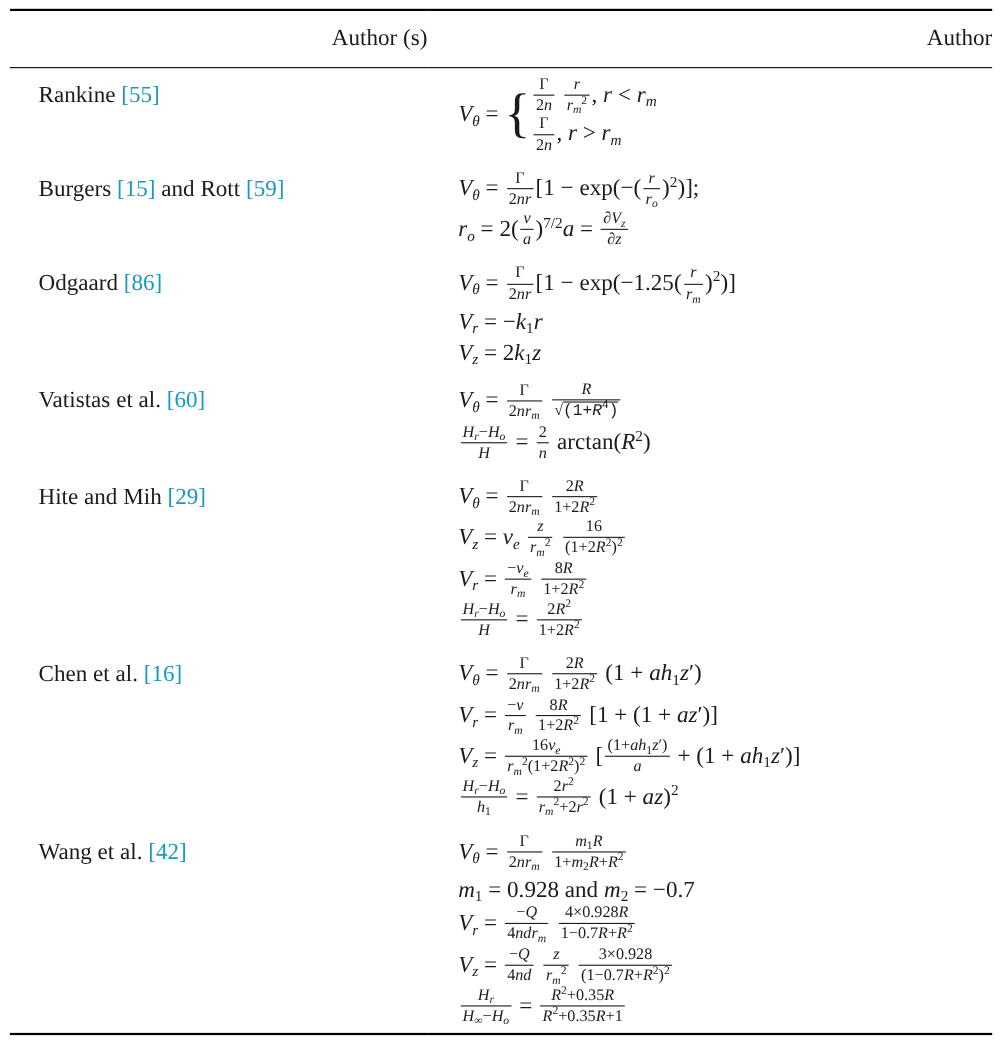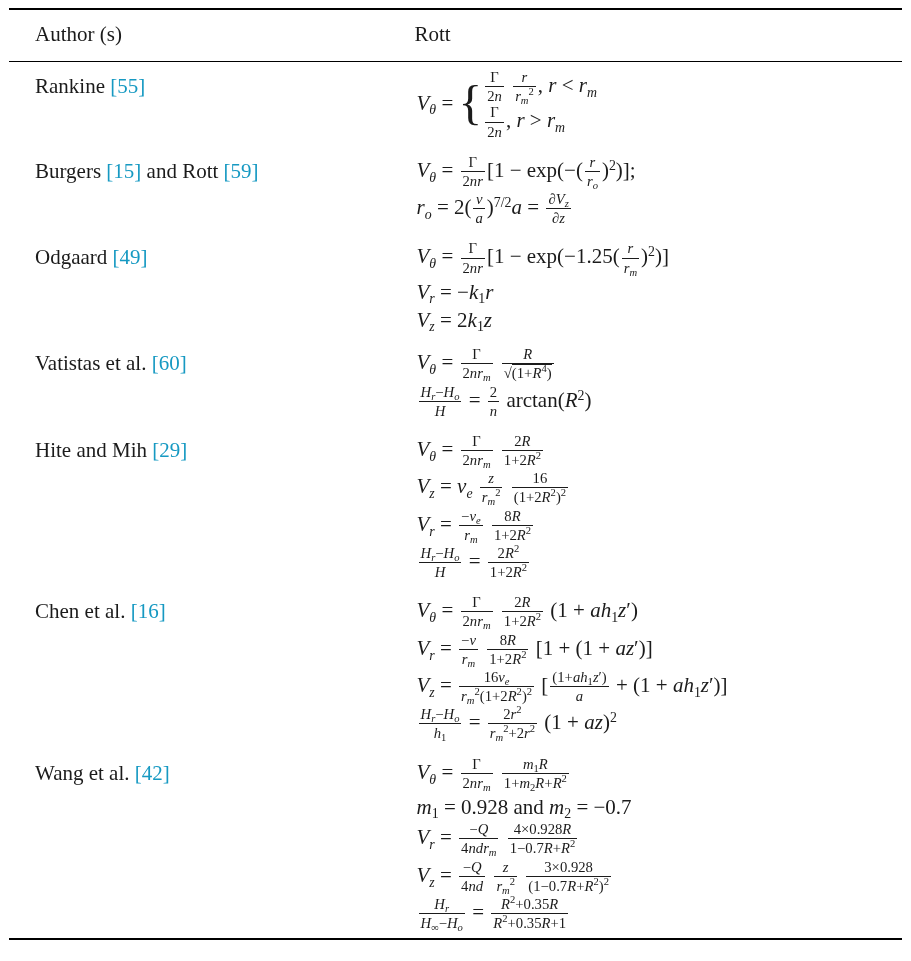--- a/index.html
+++ b/index.html
@@ -17,21 +17,21 @@
   }
   table.models-table {
     width: 100%;
     border-collapse: collapse;
     border-top: 2px solid #000;
     border-bottom: 2px solid #000;
     font-size: 21px;
   }
   thead th {
     font-weight: 400;
-    text-align: left;
+    text-align: right;
     font-size: 21px;
     padding: 12px 0 14px 26px;
     border-bottom: 1.5px solid #000;
   }
   th.col-author { width: 42.5%; }
   td {
     vertical-align: top;
     padding: 5px 0 3px 26px;
   }
   td.author-cell {
@@ -57,21 +57,21 @@
     text-align: center;
     font-size: 70%;
     line-height: 1.1;
     margin: 0 2px;
     position: relative;
     top: -1px;
   }
   .fr .nu { display: block; border-bottom: 1px solid currentColor; padding: 0 2px 1px 2px; }
   .fr .de { display: block; padding: 1px 2px 0 2px; }
   .fr sup, .fr sub { font-size: 72%; }
-  .ovl { border-top: 1px solid currentColor; }
+  .ovl { border-top: 1px solid currentColor; font-family: Liberation Mono, monospace; }
   
   .lbrace {
     display: inline-block;
     font-size: 235%;
     font-weight: 300;
     vertical-align: middle;
     line-height: 0.85;
     position: relative;
     top: -2px;
     margin-right: 1px;
@@ -80,39 +80,39 @@
   .case { display: block; line-height: 1.15; }
 </style>
 </head>
 <body style="color: rgb(27, 27, 27); background: rgb(255, 255, 255);">
 
 <div class="page">
   <table class="models-table">
     <thead>
       <tr>
         <th class="col-author">Author (s)</th>
-        <th class="col-model">Rott</th>
+        <th class="col-model">Author</th>
       </tr>
     </thead>
     <tbody>
         <tr>
           <td class="author-cell">Rankine <span class="cite">[55]</span></td>
           <td class="model-cell">
             <div class="formula-line"><i>V</i><sub><i>θ</i></sub> = <span class="lbrace">{</span><span class="cases"><span class="case"><span class="fr"><span class="nu">Γ</span><span class="de">2<i>n</i></span></span> <span class="fr"><span class="nu"><i>r</i></span><span class="de"><i>r</i><sub><i>m</i></sub><sup>2</sup></span></span>, <i>r</i> &lt; <i>r</i><sub><i>m</i></sub></span><span class="case"><span class="fr"><span class="nu">Γ</span><span class="de">2<i>n</i></span></span>, <i>r</i> &gt; <i>r</i><sub><i>m</i></sub></span></span></div>
           </td>
         </tr>
         <tr>
           <td class="author-cell">Burgers <span class="cite">[15]</span> and Rott <span class="cite">[59]</span></td>
           <td class="model-cell">
             <div class="formula-line"><i>V</i><sub><i>θ</i></sub> = <span class="fr"><span class="nu">Γ</span><span class="de">2<i>nr</i></span></span>[1 − exp(−(<span class="fr"><span class="nu"><i>r</i></span><span class="de"><i>r</i><sub><i>o</i></sub></span></span>)<sup>2</sup>)];</div>
             <div class="formula-line"><i>r</i><sub><i>o</i></sub> = 2(<span class="fr"><span class="nu"><i>ν</i></span><span class="de"><i>a</i></span></span>)<sup>7/2</sup><i>a</i> = <span class="fr"><span class="nu">∂<i>V</i><sub><i>z</i></sub></span><span class="de">∂<i>z</i></span></span></div>
           </td>
         </tr>
         <tr>
-          <td class="author-cell">Odgaard <span class="cite">[49]</span></td>
+          <td class="author-cell">Odgaard <span class="cite">[86]</span></td>
           <td class="model-cell">
             <div class="formula-line"><i>V</i><sub><i>θ</i></sub> = <span class="fr"><span class="nu">Γ</span><span class="de">2<i>nr</i></span></span>[1 − exp(−1.25(<span class="fr"><span class="nu"><i>r</i></span><span class="de"><i>r</i><sub><i>m</i></sub></span></span>)<sup>2</sup>)]</div>
             <div class="formula-line"><i>V</i><sub><i>r</i></sub> = −<i>k</i><sub>1</sub><i>r</i></div>
             <div class="formula-line"><i>V</i><sub><i>z</i></sub> = 2<i>k</i><sub>1</sub><i>z</i></div>
           </td>
         </tr>
         <tr>
           <td class="author-cell">Vatistas et al. <span class="cite">[60]</span></td>
           <td class="model-cell">
             <div class="formula-line"><i>V</i><sub><i>θ</i></sub> = <span class="fr"><span class="nu">Γ</span><span class="de">2<i>nr</i><sub><i>m</i></sub></span></span> <span class="fr"><span class="nu"><i>R</i></span><span class="de">√<span class="ovl">(1+<i>R</i><sup>4</sup>)</span></span></span></div>

